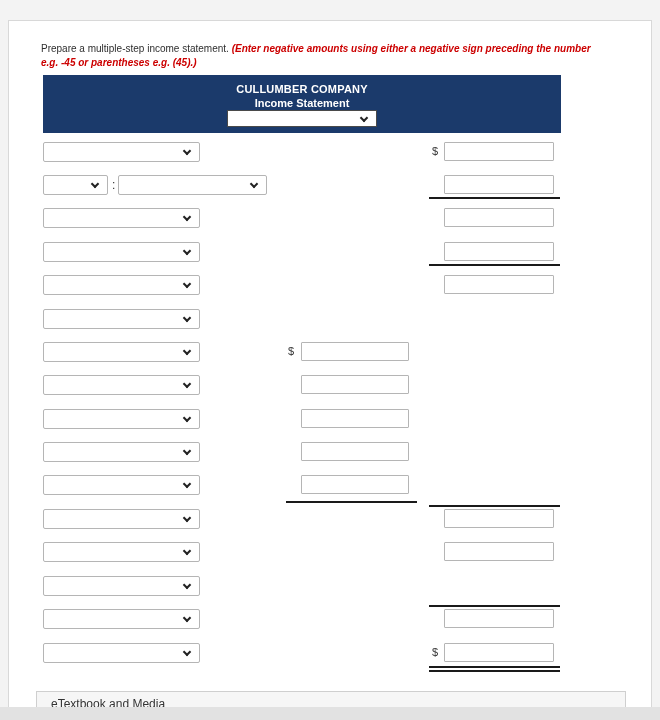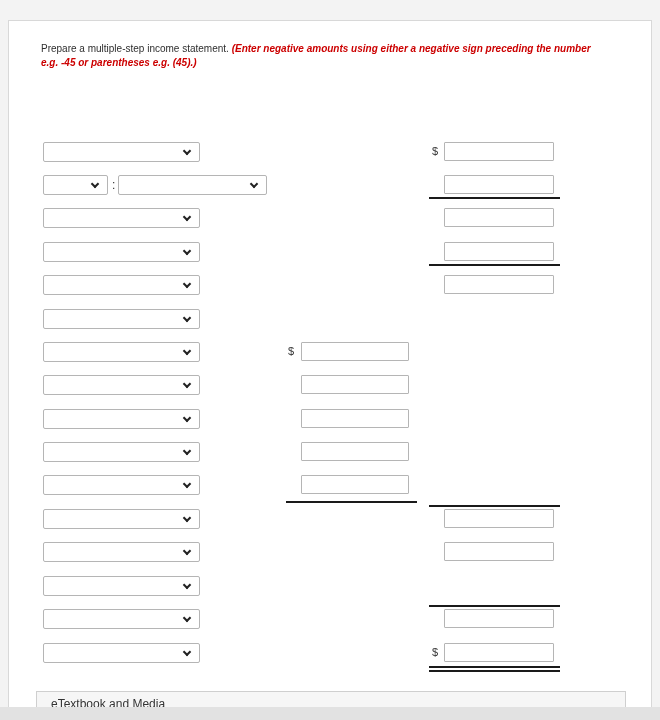--- a/index.html
+++ b/index.html
@@ -62,20 +62,27 @@
     font-size:12px; color:#333; cursor:pointer;
   }
 </style>
 </head>
 <body>
 
 <div class="page">
 
   <p class="instructions"><span>Prepare a multiple-step income statement. </span><span class="note">(Enter negative amounts using either a negative sign preceding the number e.g. -45 or parentheses e.g. (45).)</span></p>
 
+  <div class="stmt-header">
+    <div class="stmt-company">CULLUMBER COMPANY</div>
+    <div class="stmt-title">Income Statement</div>
+    <div class="hdr-select">
+        <span class="chev"></span>
+      </div>
+  </div>
 
   <div class="sel w157" style="left:34px;top:121px">
       <span class="chev"></span>
     </div>
   <span class="dollar" style="left:423px;top:124px">$</span>
   <input type="text" class="inp col-right" style="top: 121px;" value="">
 
   <div class="sel w65" style="left:34px;top:154px">
       <span class="chev"></span>
     </div>

